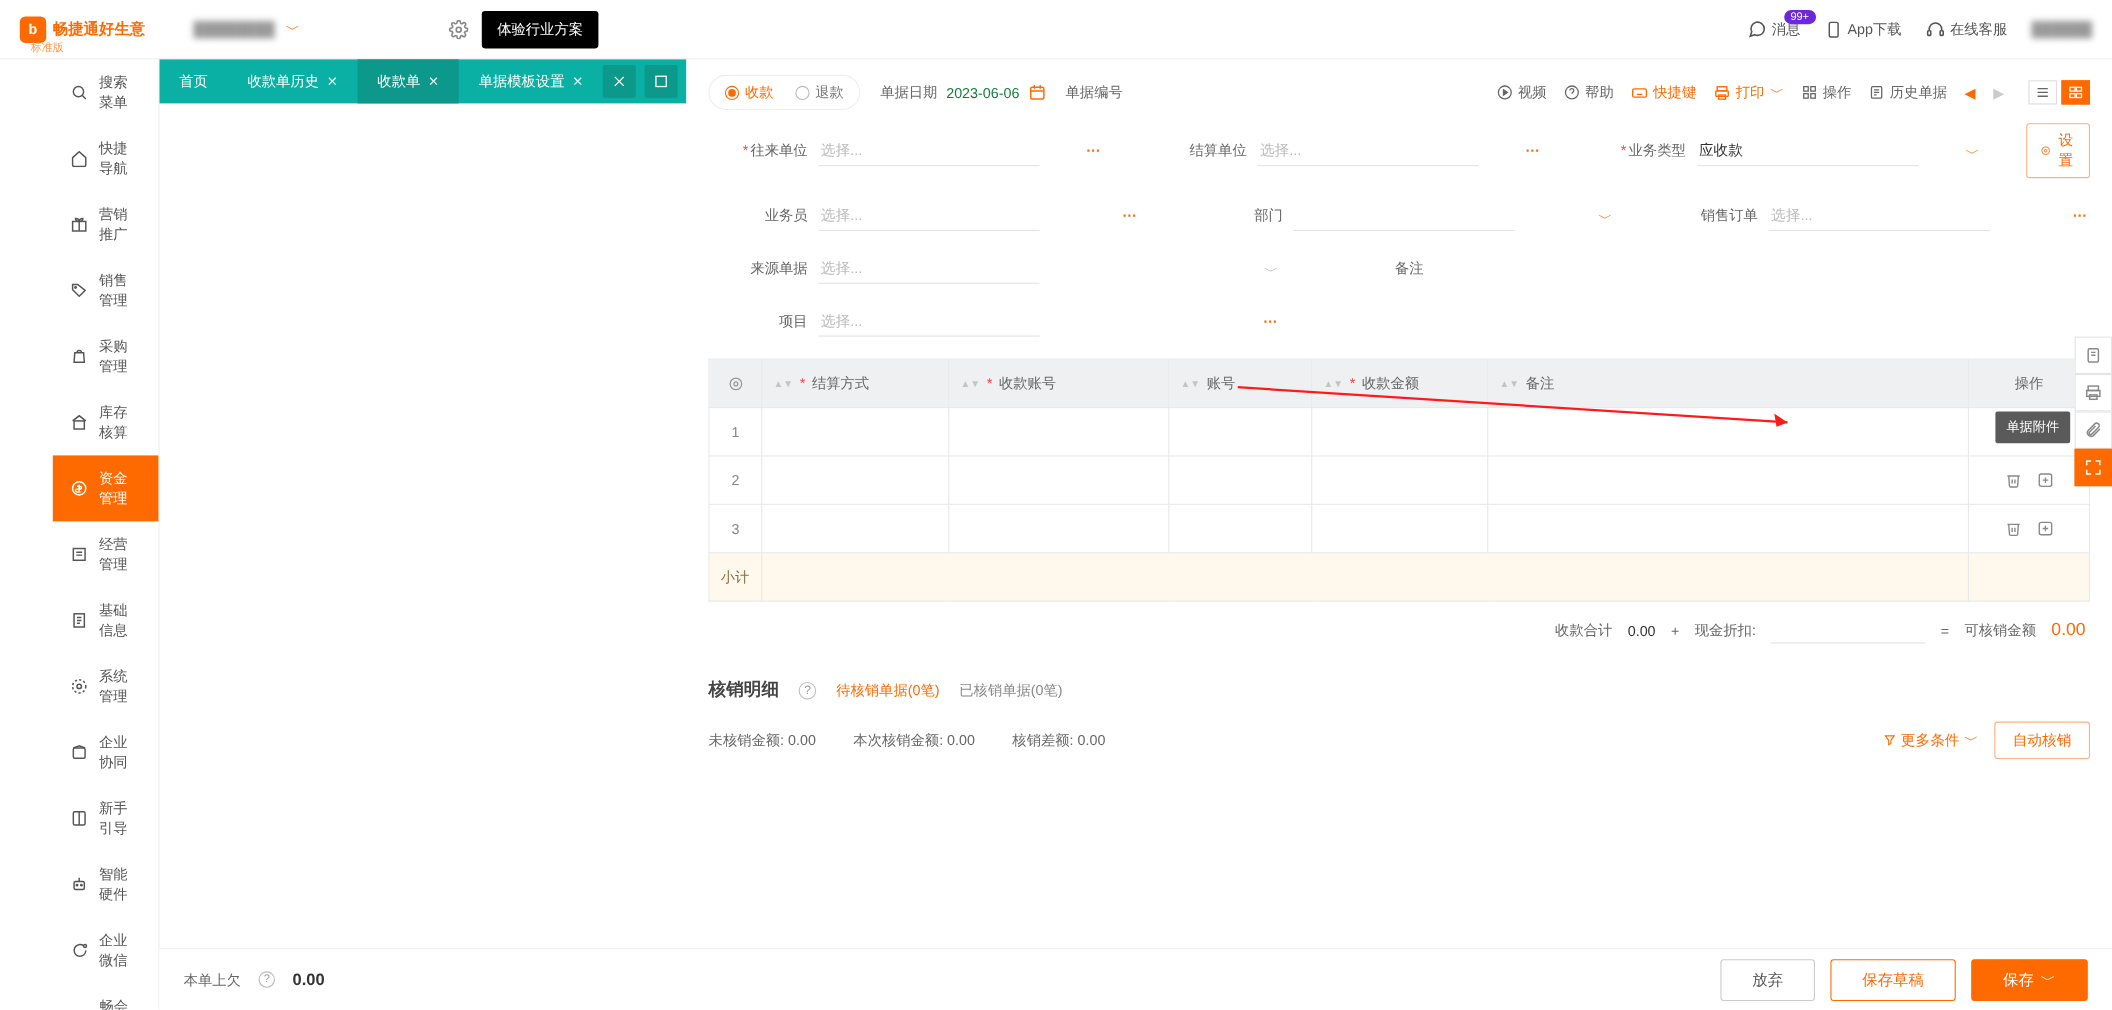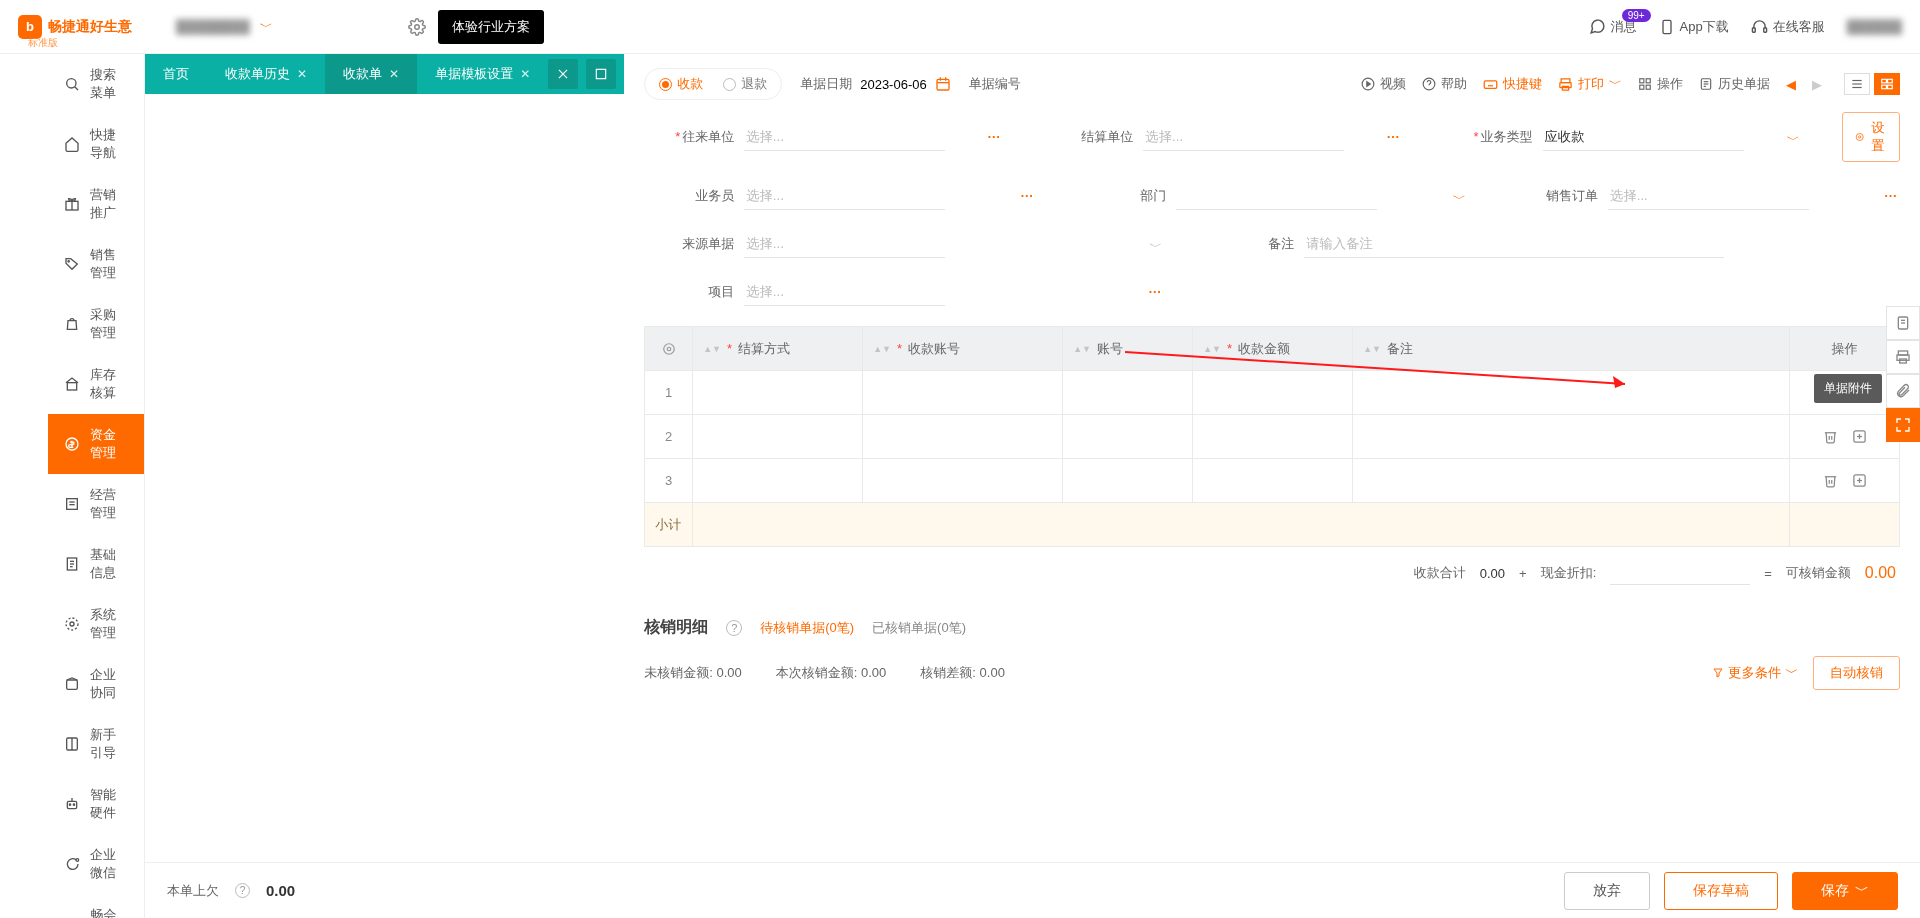--- a/index.html
+++ b/index.html
@@ -42,21 +42,21 @@
 
 
 .act-row{display:flex;align-items:center;padding:4px 20px;gap:18px;}
 .radio-grp{border:1px solid #eee;border-radius:18px;padding:4px 6px;display:flex;gap:4px;}
 .radio{display:flex;align-items:center;gap:5px;cursor:pointer;font-size:13px;padding:2px 8px;color:#777;}
 .radio.sel{color:#ff6a00;}
 .radio .dot{width:13px;height:13px;border:1px solid #bbb;border-radius:50%;display:inline-block;position:relative;}
 .radio.sel .dot{border-color:#ff6a00;}
 .radio.sel .dot::after{content:"";width:7px;height:7px;background:#ff6a00;border-radius:50%;position:absolute;top:2px;left:2px;}
 .kv-pair{display:flex;align-items:center;gap:8px;color:#666;}
-.date-val{color:#000000;}
+.date-val{color:#15803d;}
 .cal-ic{color:#ff6a00;}
 .act-row .tool-area{margin-left:auto;display:flex;align-items:center;gap:16px;color:#666;}
 .tool-area .orange{color:#ff6a00;}
 .view-toggle{display:flex;gap:4px;margin-left:6px;}
 .view-toggle .bx{width:26px;height:22px;border:1px solid #ddd;display:flex;align-items:center;justify-content:center;cursor:pointer;}
 .view-toggle .bx.active{background:#ff6a00;border-color:#ff6a00;color:#fff;}
 
 
 .form-area{padding:8px 20px 0;}
 .form-row{display:flex;gap:40px;margin-bottom:20px;}
@@ -514,21 +514,20 @@
                 <div class="fsel"><input class="finput" placeholder="选择..." style=""><span class="more">⋯</span></div>
               </div>
           </div>
           <div class="form-row">
             <div class="form-field">
                 <span class="flabel">来源单据</span>
                 <div class="fsel"><input class="finput" placeholder="选择..." style=""><span class="caret" style="color:#bbb">﹀</span></div>
               </div>
             <div class="form-field">
                 <span class="flabel">备注</span>
-                <input class="finput" placeholder="请输入备注" style="">
               </div>
           </div>
           <div class="form-row">
             <div class="form-field">
                 <span class="flabel">项目</span>
                 <div class="fsel"><input class="finput" placeholder="选择..." style=""><span class="more">⋯</span></div>
               </div>
           </div>
         </div>
 

